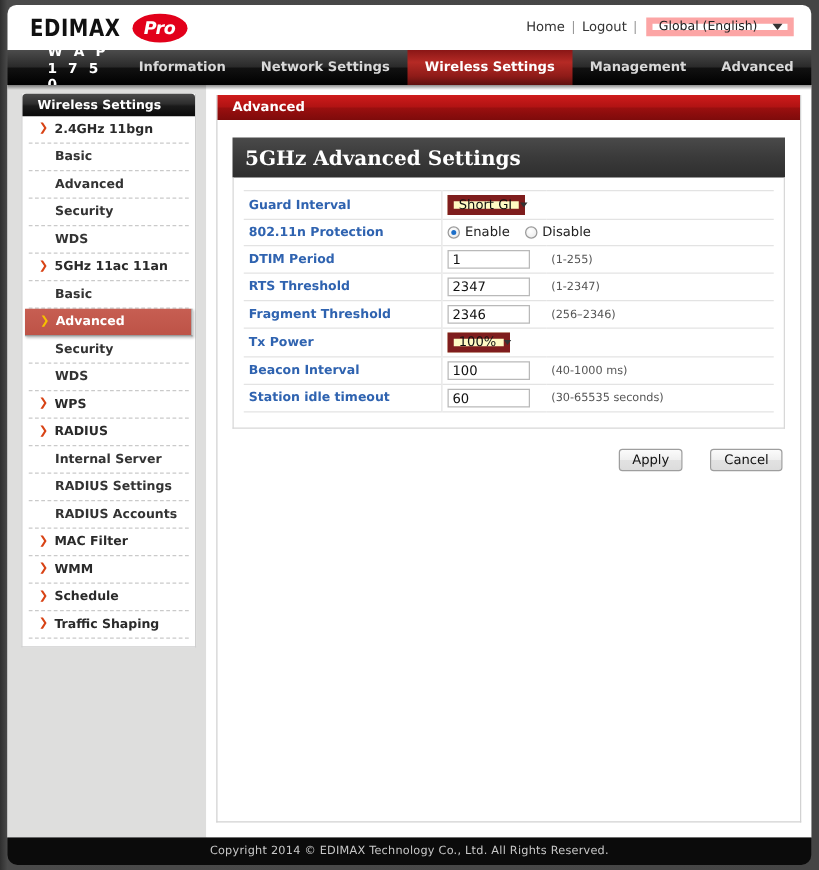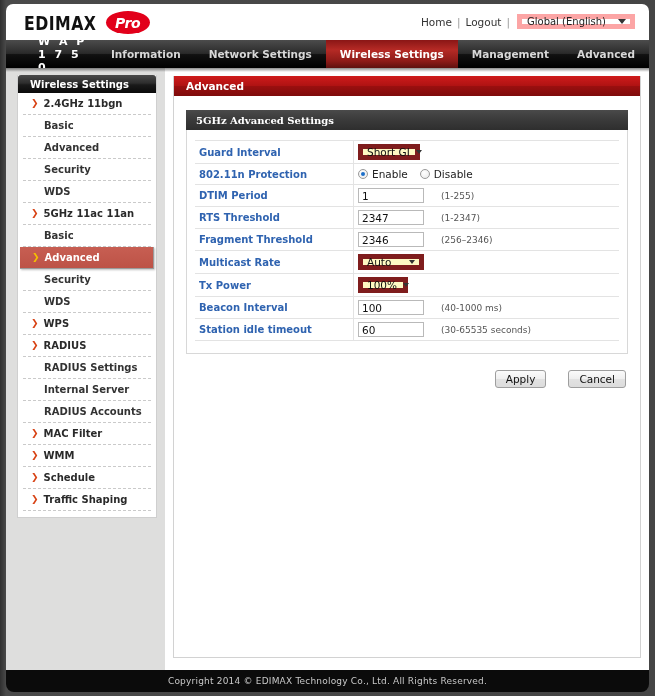--- a/index.html
+++ b/index.html
@@ -238,24 +238,24 @@
     font-size: 10.5px;
     font-weight: bold;
     display: flex; align-items: center;
     padding-left: 12px;
     box-sizing: border-box;
   }
   .section {
     margin: 14px 12px 0 12px;
   }
   .section-header {
-    height: 20px;
+    height: 32px;
     background: linear-gradient(to bottom, #4a4a4a 0%, #3a3a3a 50%, #2e2e2e 100%);
     color: #ffffff;
-    font-size: 10px;
+    font-size: 16px;
     font-weight: bold;
     display: flex; align-items: center;
     padding-left: 10px;
     box-sizing: border-box;
     font-family: "DejaVu Serif", "Liberation Serif", serif;
   }
   .form-box {
     border: 1px solid #d8d8d8;
     border-top: none;
     padding: 10px 8px 12px 8px;
@@ -457,24 +457,24 @@
 
         <div class="sb-group">
           <span class="arrow">❯</span>
           <span>WPS</span>
         </div>
         <div class="sb-group">
           <span class="arrow">❯</span>
           <span>RADIUS</span>
         </div>
         <div class="sb-sub">
+          <span>Internal Server</span>
+        </div>
+        <div class="sb-sub">
           <span>RADIUS Settings</span>
-        </div>
-        <div class="sb-sub">
-          <span>Internal Server</span>
         </div>
         <div class="sb-sub">
           <span>RADIUS Accounts</span>
         </div>
         <div class="sb-group">
           <span class="arrow">❯</span>
           <span>MAC Filter</span>
         </div>
         <div class="sb-group">
           <span class="arrow">❯</span>
@@ -544,30 +544,20 @@
                 </tr>
 
                 <tr>
                   <td class="label">Fragment Threshold</td>
                   <td class="value">
                     <input class="txt" style="width: 66px;" value="2346">
                   </td>
                   <td class="hint">(256–2346)</td>
                 </tr>
 
-                <tr>
-                  <td class="label">Multicast Rate</td>
-                  <td class="value">
-                    <span class="sel" style="width:66px">
-                      <span>Auto</span>
-                      <span class="caret"></span>
-                    </span>
-                  </td>
-                  <td class="hint"></td>
-                </tr>
 
                 <tr>
                   <td class="label">Tx Power</td>
                   <td class="value">
                     <span class="sel" style="width:50px">
                       <span>100%</span>
                       <span class="caret"></span>
                     </span>
                   </td>
                   <td class="hint"></td>

